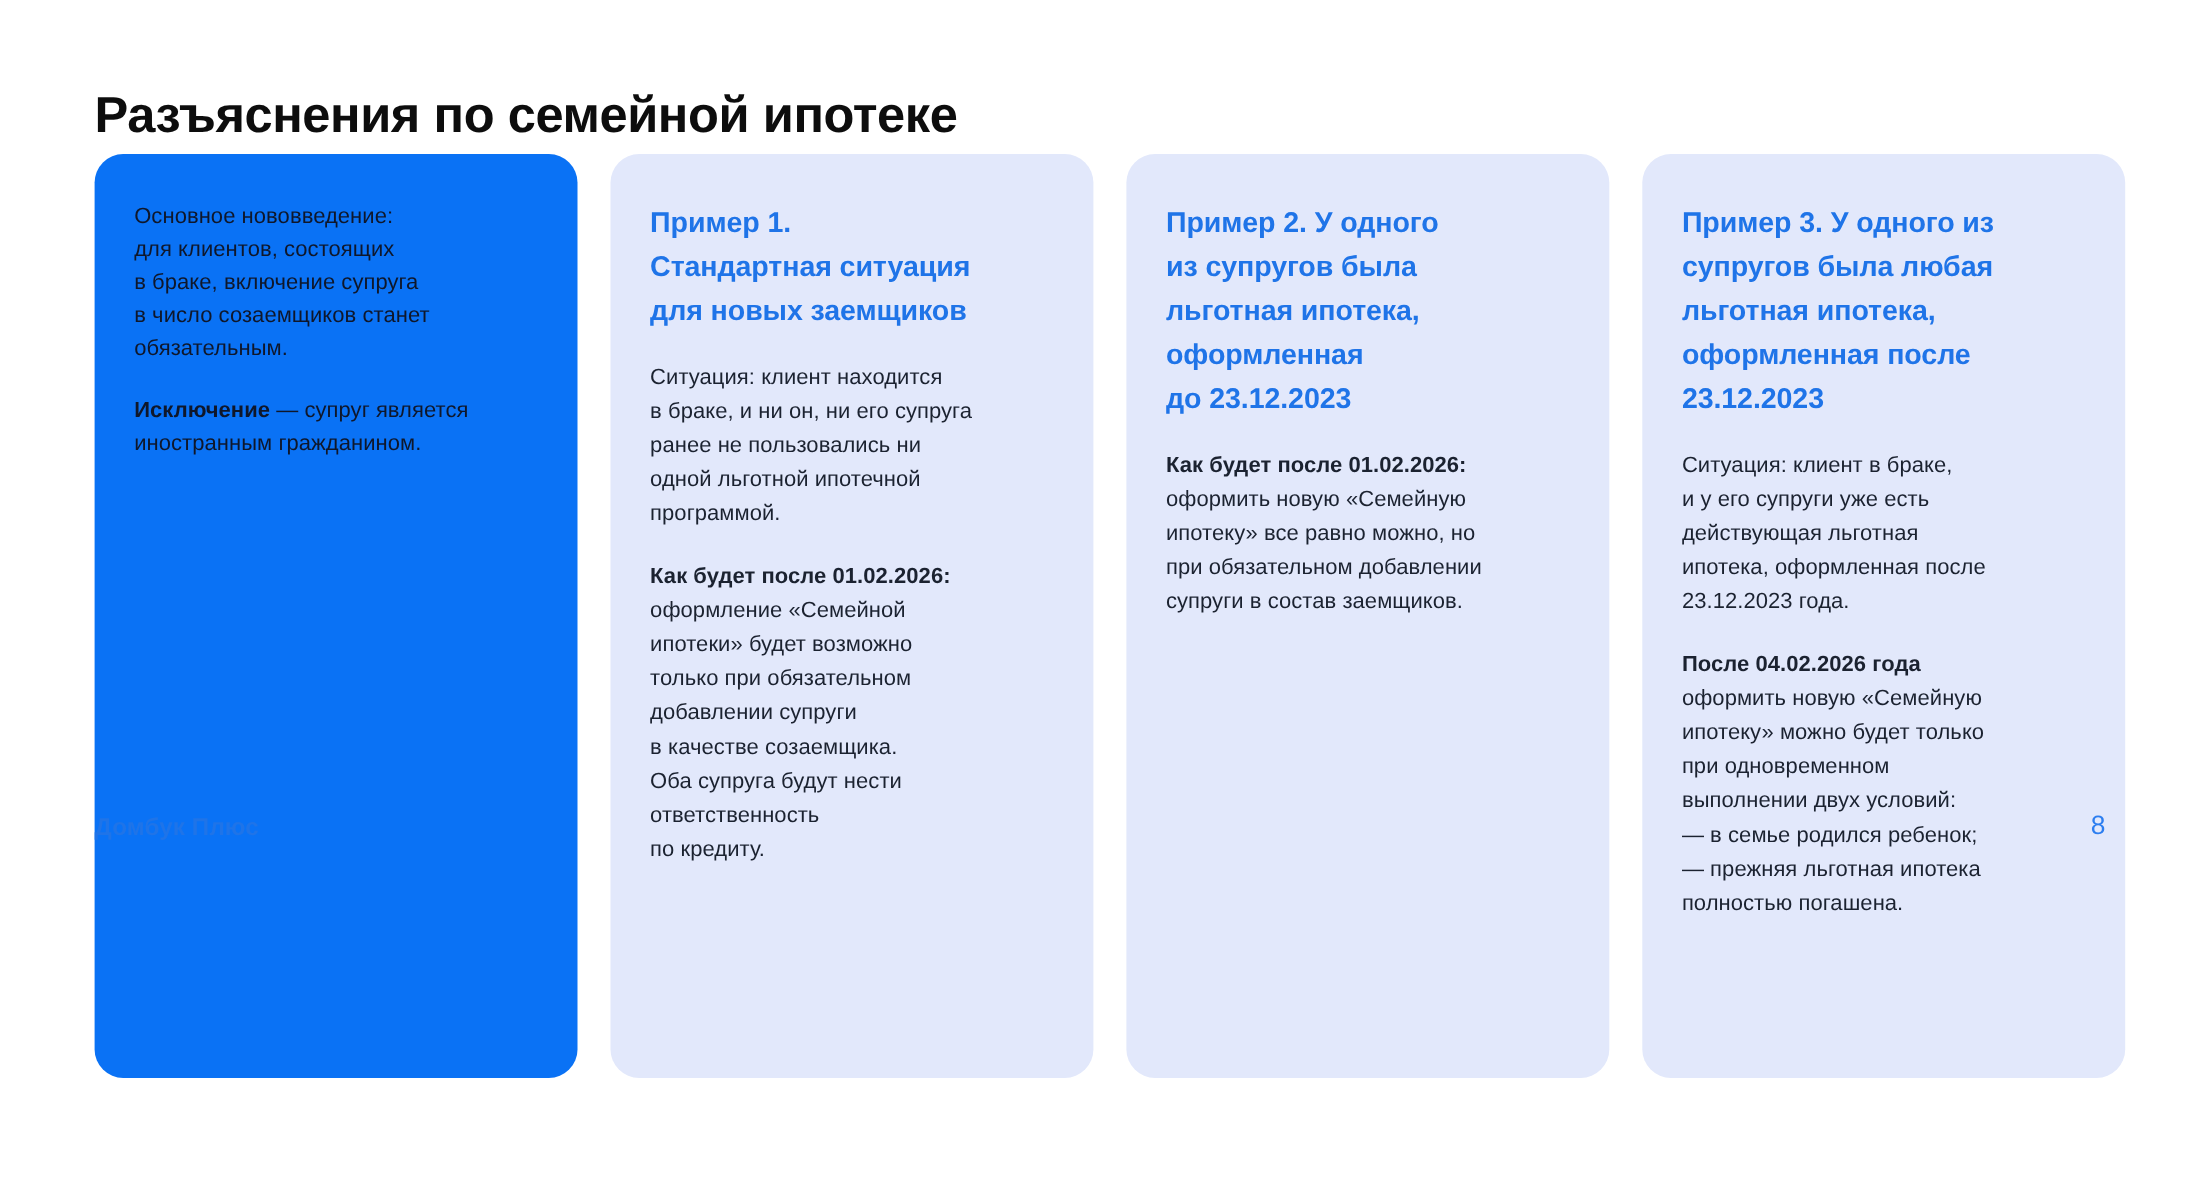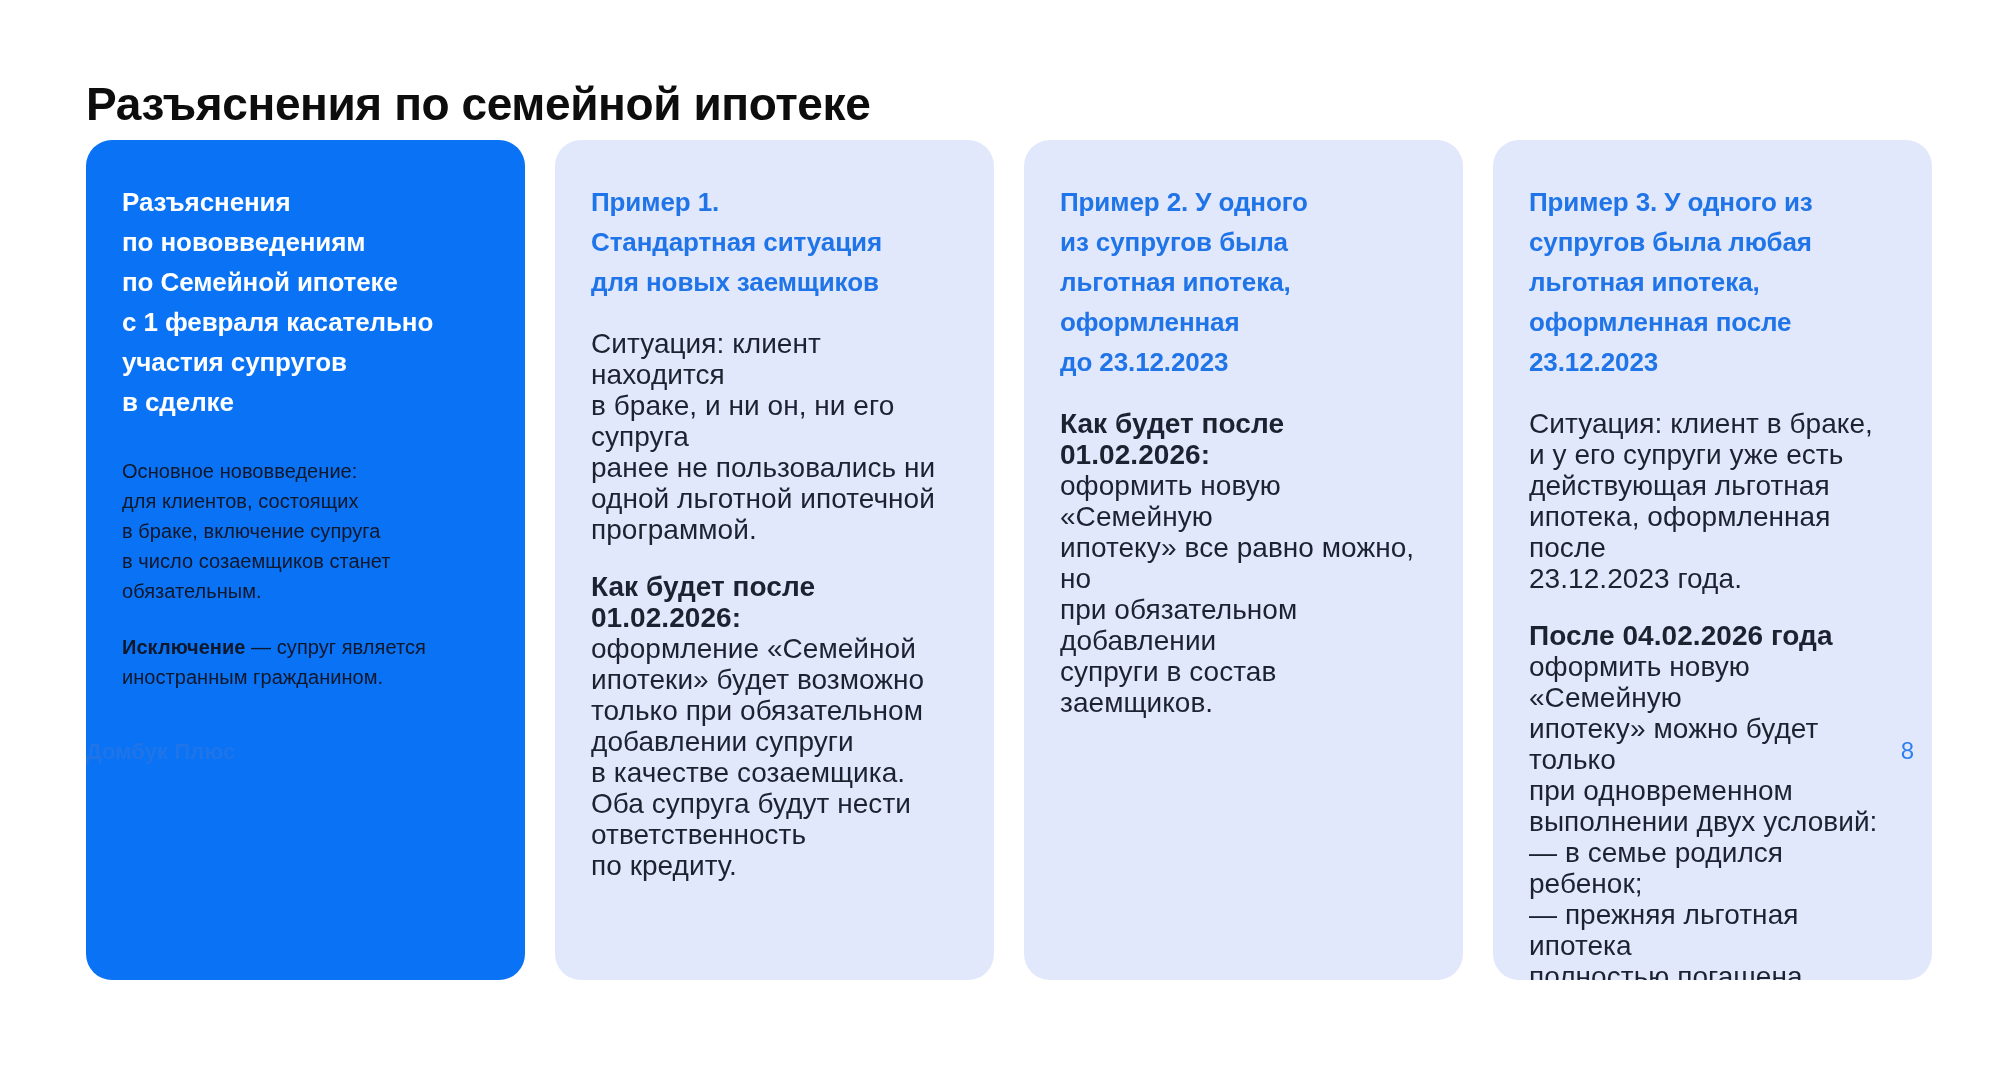--- a/index.html
+++ b/index.html
@@ -78,21 +78,21 @@
     margin-bottom: 34px;
   }
   .card--light .card-heading {
     color: #1f74e8;
     margin-bottom: 26px;
   }
 
   
   .card-body { }
   .card-para {
-    font-size: 28px;
+    font-size: 20px;
     line-height: 31px;
     margin: 0 0 26px 0;
     letter-spacing: 0.05px;
   }
   .card-para:last-child { margin-bottom: 0; }
 
   .card--primary .card-para {
     color: #0f172a;
     font-size: 20px;
     line-height: 30px;
@@ -127,26 +127,20 @@
 </style>
 </head>
 <body>
 
 <div class="slide">
 
   <h1 class="slide-title">Разъяснения по семейной ипотеке</h1>
 
   <div class="cards">
       <div class="card card--primary">
-        <div class="card-heading" style="white-space: pre-line;">Разъяснения
-по нововведениям
-по Семейной ипотеке
-с 1 февраля касательно
-участия супругов
-в сделке</div>
         <div class="card-body">
           <p class="card-para"><span style="white-space: pre-line;">Основное нововведение:
 для клиентов, состоящих
 в браке, включение супруга
 в число созаемщиков станет
 обязательным.</span></p>
           <p class="card-para"><b>Исключение</b><span style="white-space: pre-line;"> — супруг является
 иностранным гражданином.</span></p>
         </div>
       </div>

